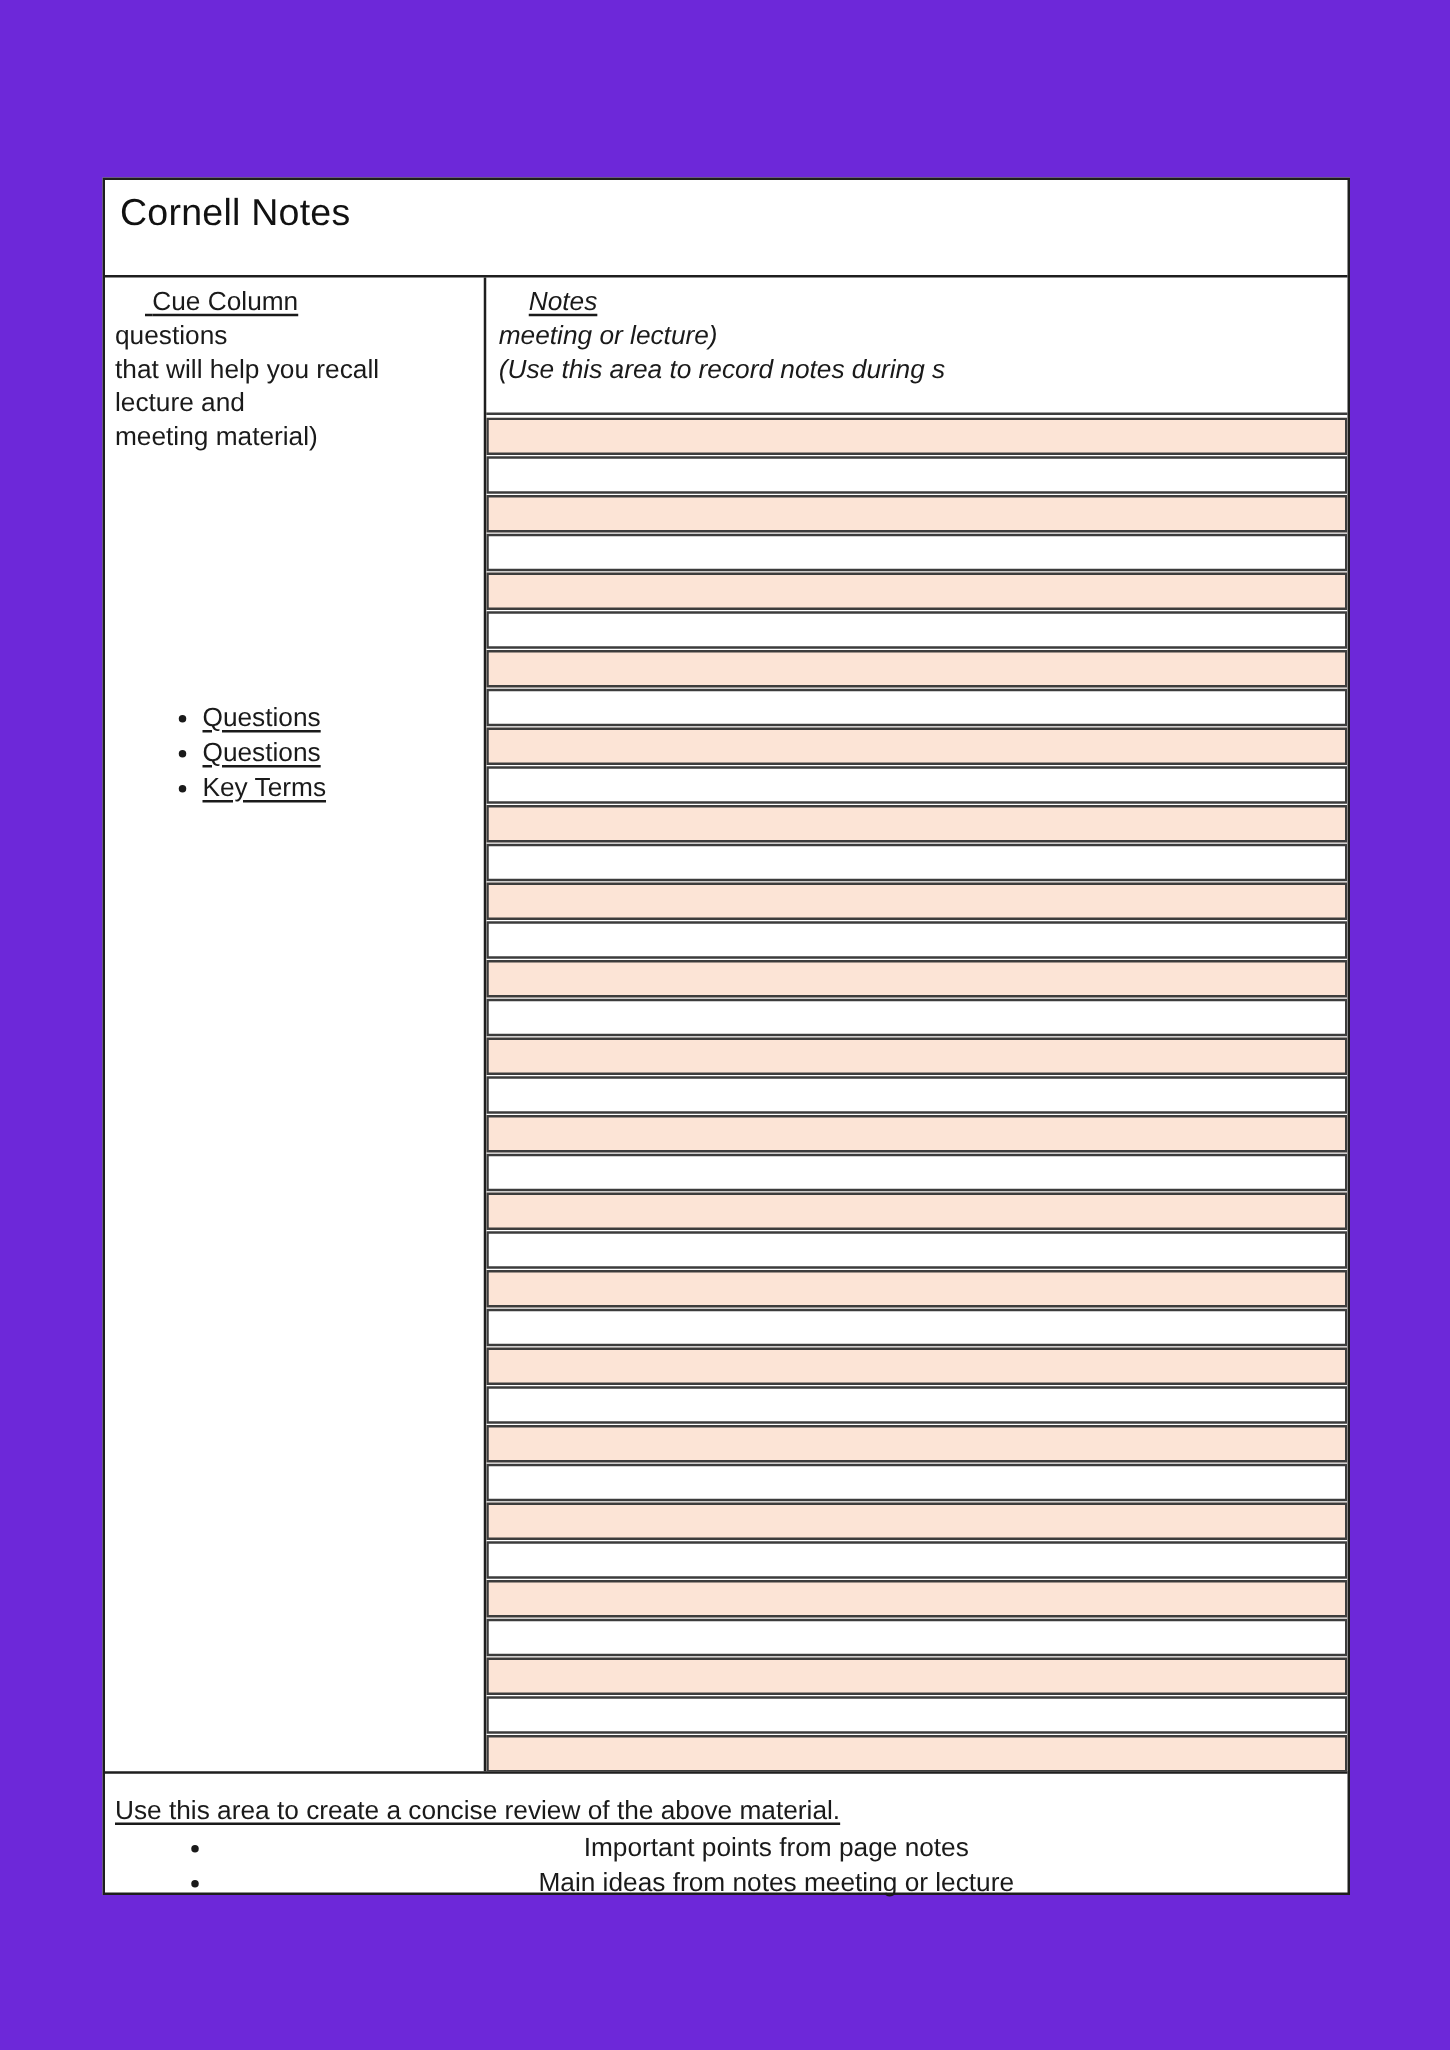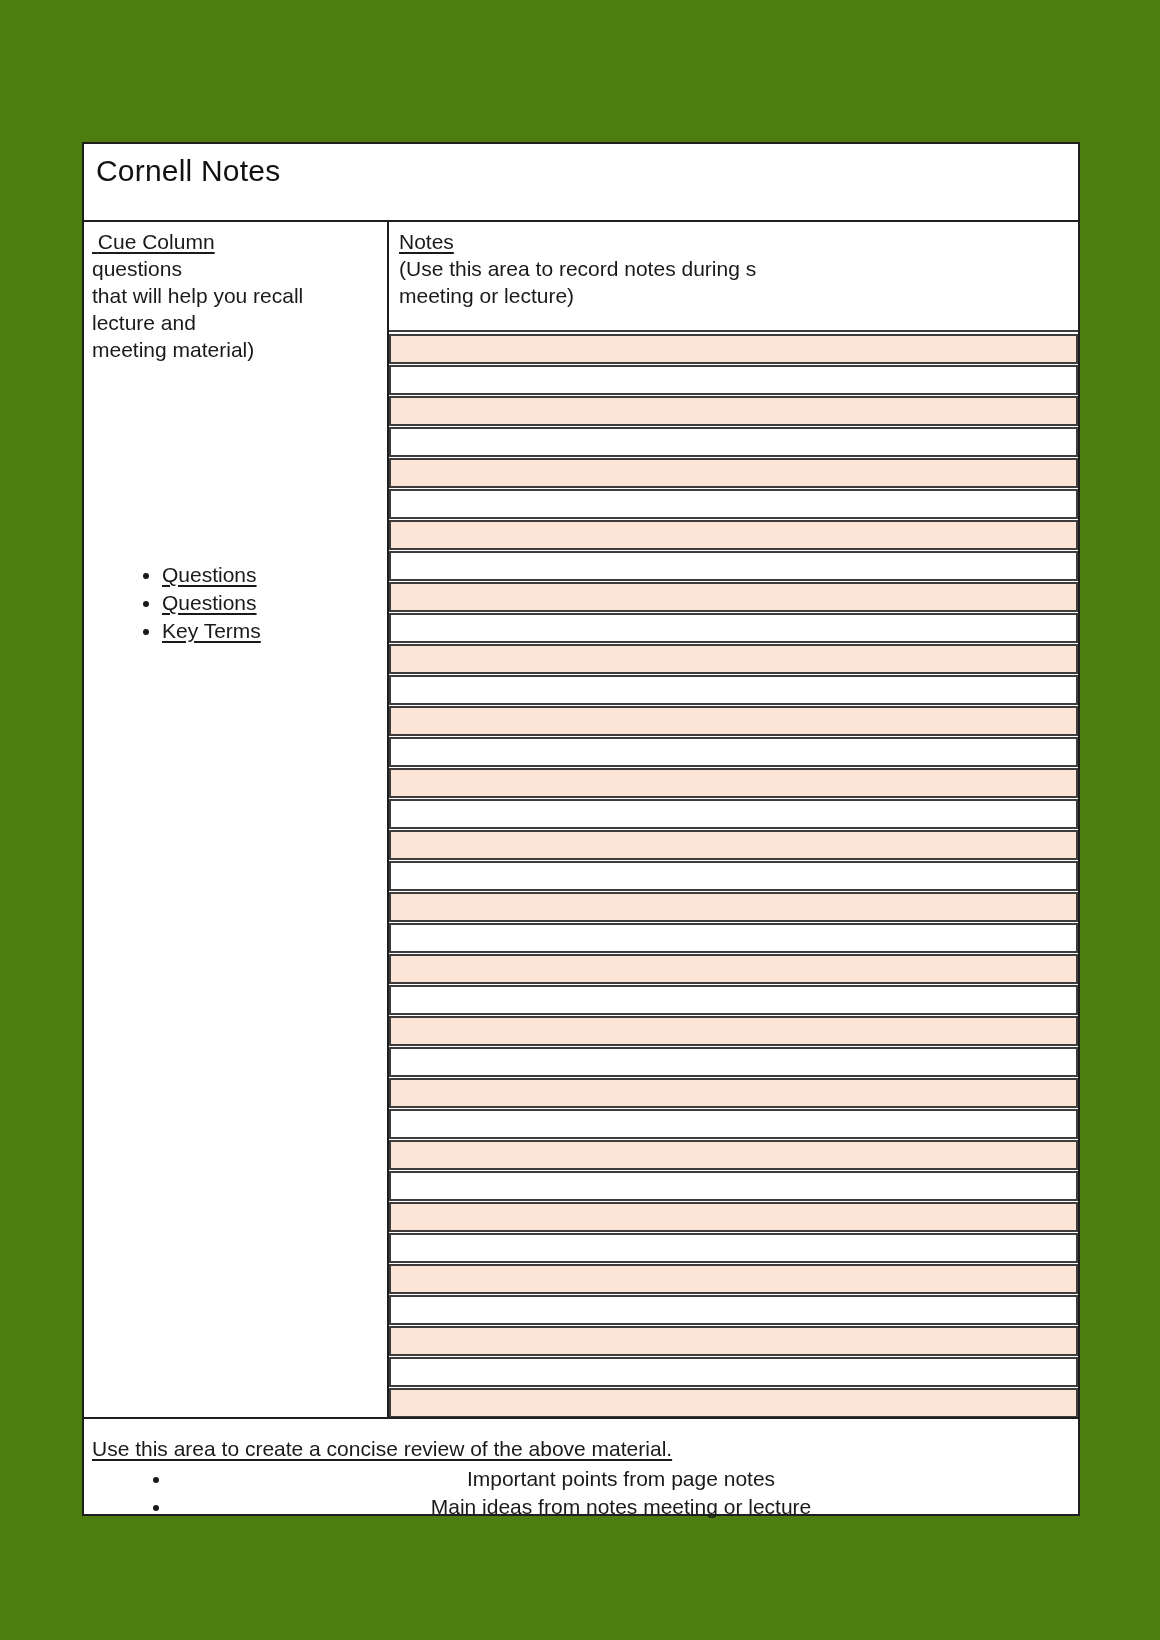--- a/index.html
+++ b/index.html
@@ -3,21 +3,21 @@
 <meta charset="utf-8">
 <style>
   * { box-sizing: border-box; margin: 0; padding: 0; }
   html, body { background: #ffffff; }
   body {
     width: 1160px; height: 1640px;
     font-family: "Liberation Sans", "DejaVu Sans", sans-serif;
     color: #1a1a1a;
     position: relative;
   }
-  .sheet { position: relative; width: 1160px; height: 1640px; background: #4d7c0f; }
+  .sheet { position: relative; width: 1160px; height: 1640px; background: #6d28d9; }
 
   .notes-table {
     position: absolute; left: 82px; top: 142px;
     width: 998px; height: 1374px;
     border: 2px solid #1e1e1e;
     display: flex; flex-direction: column;
     background: #ffffff;
   }
 
   .title-row {
@@ -33,36 +33,37 @@
     width: 305px;
     border-right: 2px solid #1e1e1e;
     padding: 6px 8px 6px 8px;
   }
   .col-heading {
     font-size: 21px; line-height: 27px;
     text-decoration: underline;
     text-decoration-thickness: 1.5px;
     text-underline-offset: 3px;
     white-space: pre-wrap;
+    margin-left: 24px;
   }
   .col-desc div { font-size: 21px; line-height: 27px; }
 
   .cue-list {
     margin-top: 198px;
     padding-left: 70px;
     list-style: disc;
   }
   .cue-list li {
     font-size: 21px; line-height: 28px;
     text-decoration: underline;
     text-decoration-thickness: 1.5px;
     text-underline-offset: 3px;
   }
 
-  .notes-col { flex: 1 1 auto; display: flex; flex-direction: column; min-width: 0; }
+  .notes-col { flex: 1 1 auto; display: flex; flex-direction: column; min-width: 0; font-style: italic; }
   .notes-header {
     height: 110px;
     padding: 6px 10px;
     border-bottom: 2px solid #3c3c3c;
     margin-bottom: 2px;
   }
 
   .rows { flex: 1 1 auto; display: flex; flex-direction: column; overflow: hidden; }
   .note-row {
     height: 30px; flex: 0 0 30px;
@@ -110,22 +111,22 @@
             <li>Questions</li>
             <li>Questions</li>
             <li>Key Terms</li>
           </ul>
       </div>
 
       <div class="notes-col">
         <div class="notes-header">
           <div class="col-heading">Notes</div>
           <div class="col-desc">
+              <div>meeting or lecture)</div>
               <div>(Use this area to record notes during s</div>
-              <div>meeting or lecture)</div>
             </div>
         </div>
         <div class="rows">
             <div class="note-row pink"></div>
             <div class="note-row white"></div>
             <div class="note-row pink"></div>
             <div class="note-row white"></div>
             <div class="note-row pink"></div>
             <div class="note-row white"></div>
             <div class="note-row pink"></div>

